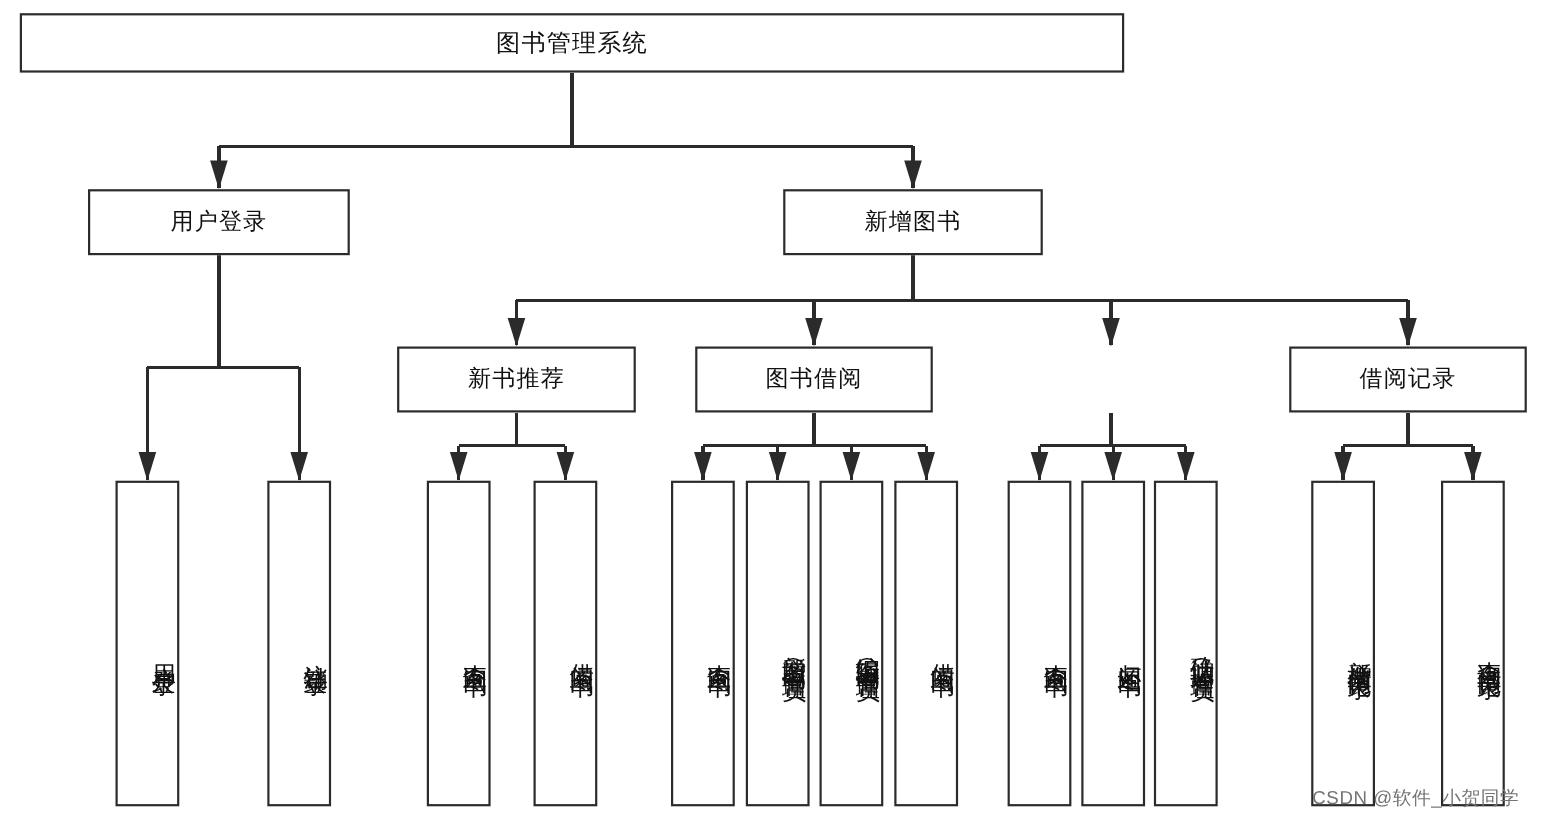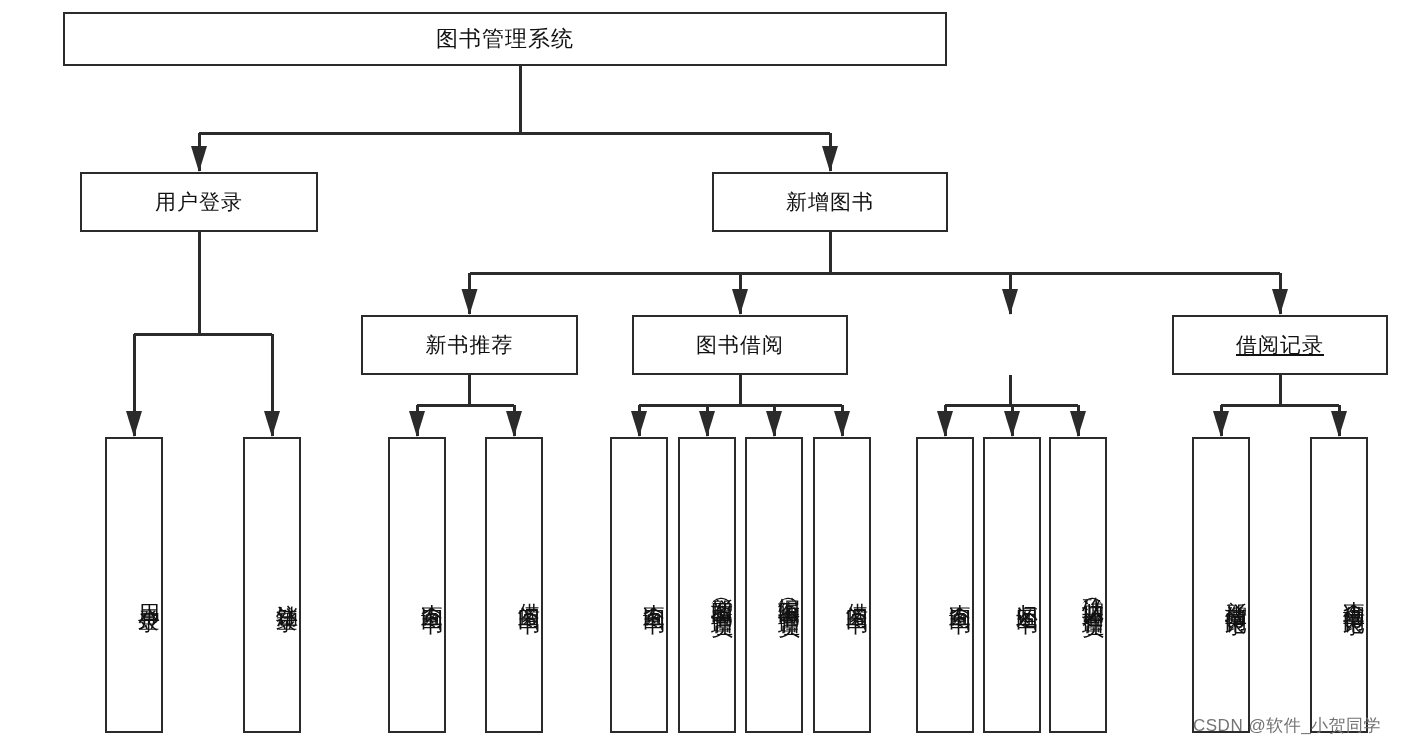--- a/index.html
+++ b/index.html
@@ -119,28 +119,28 @@
       <line x1="1078" y1="405" x2="1078" y2="436" stroke="#2b2b2b" stroke-width="3" shape-rendering="crispEdges"></line>
       <polygon points="1070,411 1086,411 1078,437" fill="#2b2b2b"></polygon>
       <line x1="1280" y1="375" x2="1280" y2="405" stroke="#2b2b2b" stroke-width="3" shape-rendering="crispEdges"></line>
       <line x1="1221" y1="405" x2="1339" y2="405" stroke="#2b2b2b" stroke-width="3" shape-rendering="crispEdges"></line>
       <line x1="1221" y1="405" x2="1221" y2="436" stroke="#2b2b2b" stroke-width="3" shape-rendering="crispEdges"></line>
       <polygon points="1213,411 1229,411 1221,437" fill="#2b2b2b"></polygon>
       <line x1="1339" y1="405" x2="1339" y2="436" stroke="#2b2b2b" stroke-width="3" shape-rendering="crispEdges"></line>
       <polygon points="1331,411 1347,411 1339,437" fill="#2b2b2b"></polygon>
     </svg>
 
-  <div class="node node-h node-root" style="left: 18px; top: 12px; width: 884px; height: 54px; margin-left: 45px;">图书管理系统</div>
+  <div class="node node-h node-root" style="left: 18px; top: 12px; width: 1004px; height: 54px;">图书管理系统</div>
 
   <div class="node node-h" style="left: 80px; top: 172px; width: 238px; height: 60px;">用户登录</div>
   <div class="node node-h" style="left: 712px; top: 172px; width: 236px; height: 60px;">新增图书</div>
 
   <div class="node node-h" style="left: 361px; top: 315px; width: 217px; height: 60px;">新书推荐</div>
   <div class="node node-h" style="left: 632px; top: 315px; width: 216px; height: 60px;">图书借阅</div>
-  <div class="node node-h" style="left: 1172px; top: 315px; width: 216px; height: 60px; text-decoration: underline;">借阅记录</div>
+  <div class="node node-h" style="left: 1172px; top: 315px; width: 216px; height: 60px;">借阅记录</div>
 
   <div class="node node-v" style="left: 105px; top: 437px; width: 58px; height: 296px;">用户登录</div>
   <div class="node node-v" style="left: 243px; top: 437px; width: 58px; height: 296px;">注销登录</div>
   <div class="node node-v" style="left: 388px; top: 437px; width: 58px; height: 296px;">查询图书</div>
   <div class="node node-v" style="left: 485px; top: 437px; width: 58px; height: 296px;">借阅图书</div>
   <div class="node node-v" style="left: 610px; top: 437px; width: 58px; height: 296px;">查询图书</div>
   <div class="node node-v" style="left: 678px; top: 437px; width: 58px; height: 296px;">新增图书（管理员）</div>
   <div class="node node-v" style="left: 745px; top: 437px; width: 58px; height: 296px;">编辑图书（管理员）</div>
   <div class="node node-v" style="left: 813px; top: 437px; width: 58px; height: 296px;">借阅图书</div>
   <div class="node node-v" style="left: 916px; top: 437px; width: 58px; height: 296px;">查询图书</div>

